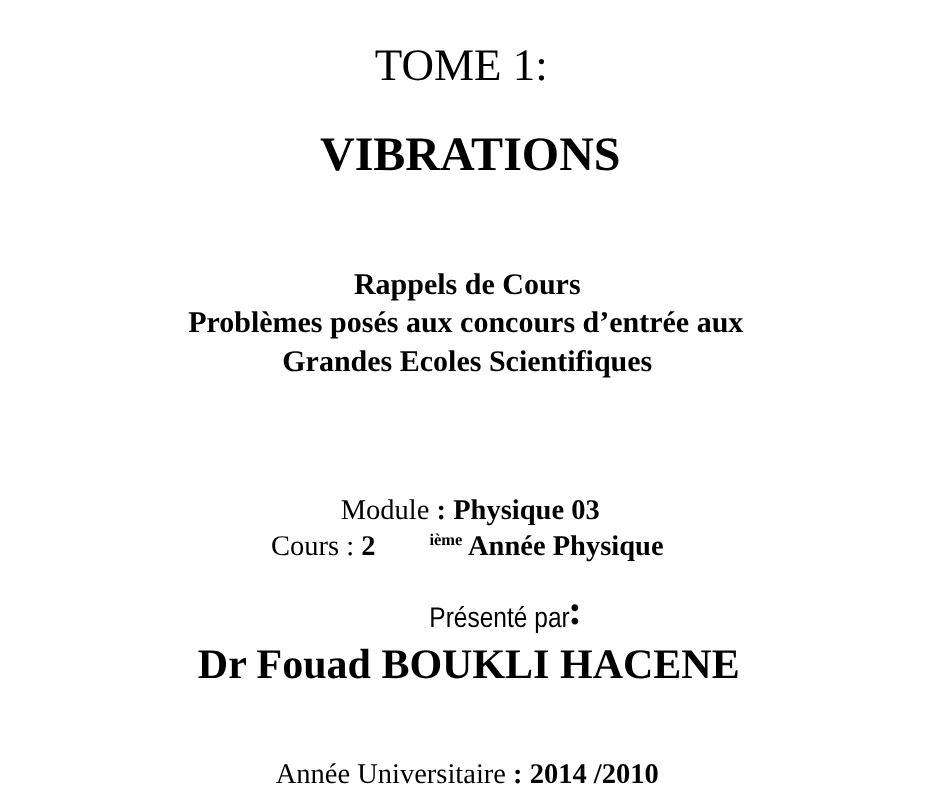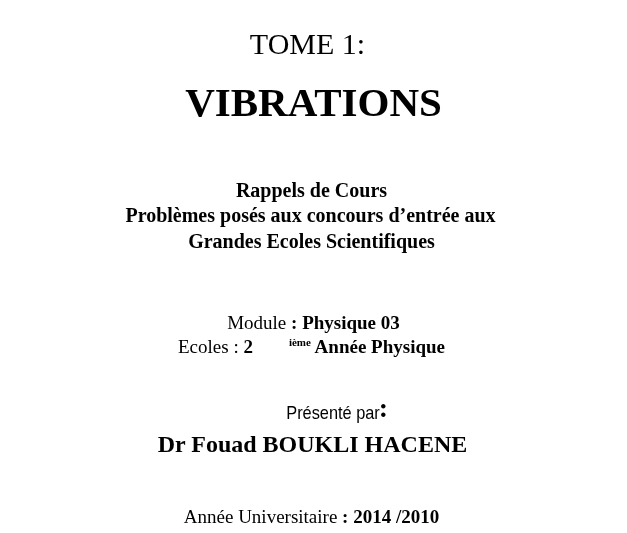--- a/index.html
+++ b/index.html
@@ -24,36 +24,37 @@
     }
     .b { font-weight: bold; }
     #tome {
       top: 26px;
       font-size: 30px;
       line-height: 36px;
       left: -6px;
     }
     #title {
       top: 78px;
-      font-size: 41px;
+      font-size: 32px;
       line-height: 48px;
       font-weight: bold;
       left: 0px;
     }
     #sub1, #sub2, #sub3 {
       font-size: 20px;
       line-height: 25px;
       font-weight: bold;
     }
     #sub1 { top: 178px; left: -2px; }
     #sub2 { top: 203px; left: -3px; }
     #sub3 { top: 229px; left: -2px; }
     #module, #niveau {
       font-size: 19px;
       line-height: 23px;
+      margin-top: 18px;
     }
     #module { top: 311px; }
     #niveau { top: 335px; left: -2px; }
     sup.exp {
       font-size: 11px;
       vertical-align: 7px;
       line-height: 0;
       font-weight: bold;
       padding-left: 36px;
     }
@@ -73,21 +74,21 @@
     #presente .colon {
       font-family: "Liberation Serif", serif;
       font-weight: bold;
       font-size: 28px;
       position: relative;
       top: -2px;
       margin-left: -1px;
     }
     #author {
       top: 427px;
-      font-size: 24px;
+      font-size: 28px;
       line-height: 34px;
       font-weight: bold;
       left: -1px;
     }
     #annee {
       top: 505px;
       font-size: 19px;
       line-height: 24px;
       left: -2px;
     }
@@ -98,19 +99,19 @@
 <div class="line" id="tome">TOME 1:</div>
 
 <div class="line" id="title">VIBRATIONS</div>
 
 <div class="line" id="sub1">Rappels de Cours</div>
 <div class="line" id="sub2">Problèmes posés aux concours d’entrée aux</div>
 <div class="line" id="sub3">Grandes Ecoles Scientifiques</div>
 
 <div class="line" id="module"><span>Module </span><span class="b">: </span><span class="b">Physique 03</span></div>
 
-<div class="line" id="niveau"><span>Ecoles : </span><span class="b">2</span><sup class="exp">ième</sup><span class="b"> Année Physique</span></div>
+<div class="line" id="niveau"><span>Cours : </span><span class="b">2</span><sup class="exp">ième</sup><span class="b"> Année Physique</span></div>
 
 <div class="line" id="presente"><span class="txt">Présenté par</span><span class="colon">:</span></div>
 
 <div class="line" id="author">Dr Fouad BOUKLI HACENE</div>
 
 <div class="line" id="annee"><span>Année Universitaire </span><span class="b">: </span><span class="b">2014 /2010</span></div>
 
 </body></html>

